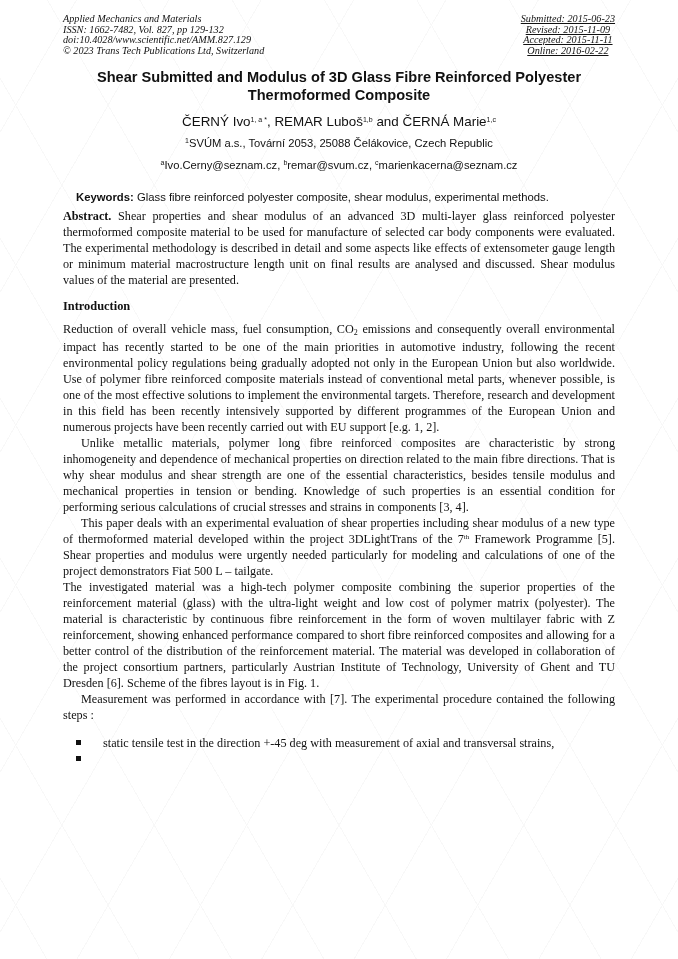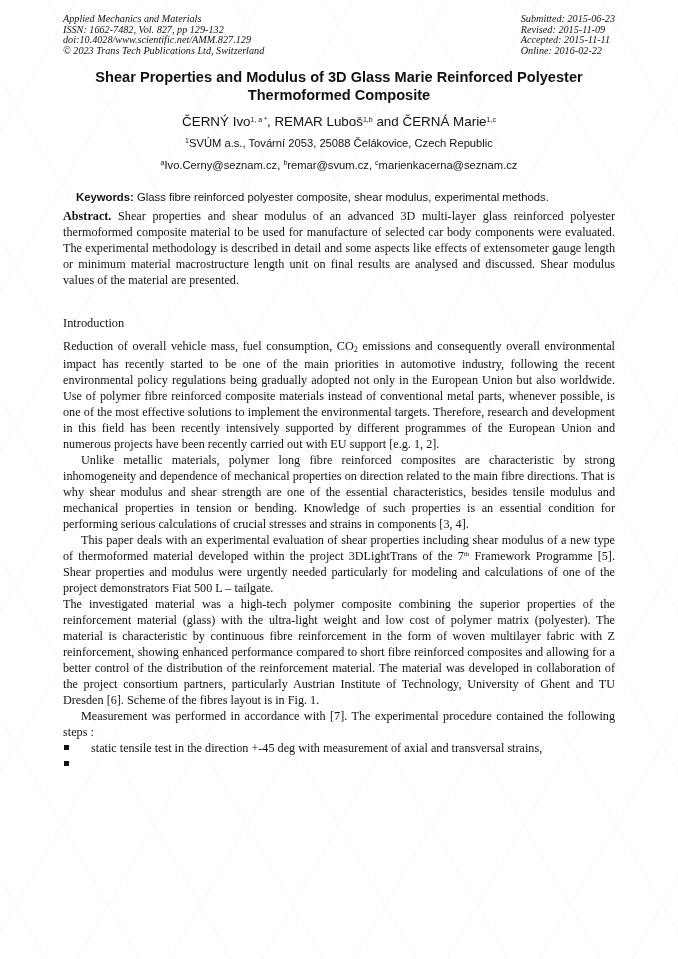--- a/index.html
+++ b/index.html
@@ -9,37 +9,37 @@
     font-family: "Liberation Serif", serif;
   }
   .watermark {
     position: absolute; inset: 0; pointer-events: none; opacity: 0.05;
     background:
       repeating-linear-gradient(60deg, transparent 0 40px, #888 40px 41px, transparent 41px 80px),
       repeating-linear-gradient(-60deg, transparent 0 40px, #888 40px 41px, transparent 41px 80px);
   }
   .page { position: absolute; left: 63px; top: 14px; width: 552px; }
   .hdr { display: flex; justify-content: space-between; font-style: italic; font-size: 10.2px; line-height: 10.6px; gap: 26px; }
-  .hdr .r { text-align: left; }
+  .hdr .r { text-align: center; text-decoration: underline; }
   .title {
     font-family: "Liberation Sans", sans-serif; font-weight: bold; font-size: 14.6px;
     text-align: center; line-height: 18px; margin-top: 12px;
   }
   .authors { font-family: "Liberation Sans", sans-serif; font-size: 13.4px; text-align: center; margin-top: 9px; line-height: 18px; }
   .affil { font-family: "Liberation Sans", sans-serif; font-size: 11.2px; text-align: center; margin-top: 5px; line-height: 14px; }
   .emails { font-family: "Liberation Sans", sans-serif; font-size: 11.2px; text-align: center; margin-top: 8px; line-height: 14px; }
   sup { font-size: 7px; vertical-align: top; position: relative; top: -2px; }
   .keywords { font-family: "Liberation Sans", sans-serif; font-size: 11.3px; margin-top: 18px; line-height: 14px; }
   .keywords b { font-weight: bold; margin-left: 13px; }
   p { margin: 0; font-size: 12.2px; line-height: 16px; text-align: justify; }
   .abstract { margin-top: 4px; }
-  h2 { font-size: 12.4px; font-weight: normal; margin: 28px 0 7px 0; line-height: 15px; }
+  h2 { font-size: 12.4px; font-weight: bold; margin: 11px 0 7px 0; line-height: 15px; }
   .indent { text-indent: 18px; }
   sub { font-size: 8px; vertical-align: baseline; position: relative; top: 2px; }
-  ul { list-style: none; padding: 0; margin: 0; }
+  ul { list-style: none; padding: 0; margin: 12px; }
   li { font-size: 12.2px; line-height: 16px; position: relative; padding-left: 28px; }
   li .bullet { position: absolute; left: 1px; top: 5px; width: 5px; height: 5px; background: #111; }
 </style>
 </head>
 <body>
 
 <div class="watermark"></div>
 
 <div class="page">
 
@@ -52,21 +52,21 @@
     </div>
     <div class="r">
       <div>Submitted: 2015-06-23</div>
       <div>Revised: 2015-11-09</div>
       <div>Accepted: 2015-11-11</div>
       <div>Online: 2016-02-22</div>
     </div>
   </div>
 
   <div class="title">
-    <div>Shear Properties and Modulus of 3D Glass Marie Reinforced Polyester</div>
+    <div>Shear Submitted and Modulus of 3D Glass Fibre Reinforced Polyester</div>
     <div>Thermoformed Composite</div>
   </div>
 
   <div class="authors">
     <span><span>ČERNÝ Ivo</span><sup>1, a *</sup></span><span>, </span><span><span>REMAR Luboš</span><sup>1,b</sup></span><span> and </span><span><span>ČERNÁ Marie</span><sup>1,c</sup></span>
   </div>
 
   <div class="affil"><sup>1</sup><span>SVÚM a.s., Tovární 2053, 25088 Čelákovice, Czech Republic</span></div>
 
   <div class="emails"><sup>a</sup><span>Ivo.Cerny@seznam.cz</span><span>, </span><sup>b</sup><span>remar@svum.cz</span><span>, </span><sup>c</sup><span>marienkacerna@seznam.cz</span></div>

